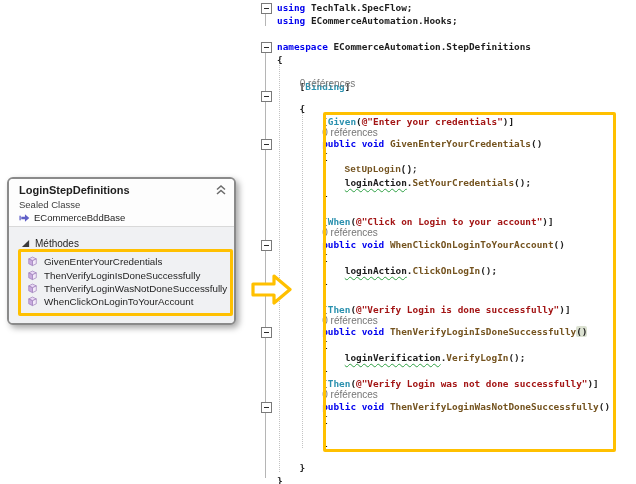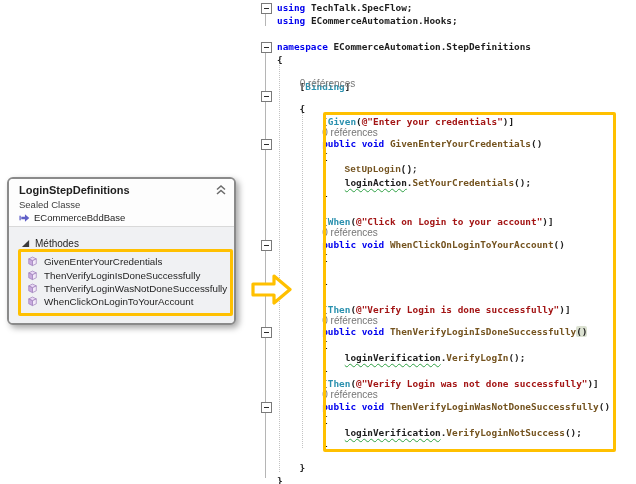--- a/index.html
+++ b/index.html
@@ -91,33 +91,33 @@
       <div class="line" style="top: 136px;"><span class="pl">        </span><span class="kw">public void</span><span class="pl"> </span><span class="m">GivenEnterYourCredentials</span><span class="pl">()</span></div>
       <div class="line" style="top: 149px;"><span class="pl">        {</span></div>
       <div class="line" style="top: 162px; font-family: Liberation Mono, monospace;"><span class="pl">            </span><span class="m">SetUpLogin</span><span class="pl">();</span></div>
       <div class="line" style="top: 175px;"><span class="pl">            </span><span class="pl sq">loginAction</span><span class="pl">.</span><span class="m">SetYourCredentials</span><span class="pl">();</span></div>
       <div class="line" style="top: 188px;"><span class="pl">        }</span></div>
       <div class="line" style="top: 201px;"></div>
       <div class="line" style="top: 214px;"><span class="pl">        [</span><span class="ty">When</span><span class="pl">(</span><span class="str">@"Click on Login to your account"</span><span class="pl">)]</span></div>
       <div class="line refline" style="top: 227px; padding-left: 45.28px;"><span class="rf">0 références</span></div>
       <div class="line" style="top: 236.5px;"><span class="pl">        </span><span class="kw">public void</span><span class="pl"> </span><span class="m">WhenClickOnLoginToYourAccount</span><span class="pl">()</span></div>
       <div class="line" style="top: 249.5px;"><span class="pl">        {</span></div>
+      <div class="line" style="top: 262.5px;"><span class="pl">            </span><span class="pl sq">loginAction</span><span class="pl">.</span><span class="m">ClickOnLogIn</span><span class="pl">();</span></div>
       <div class="line" style="top: 275.5px;"><span class="pl">        }</span></div>
       <div class="line" style="top: 288.5px;"></div>
       <div class="line" style="top: 301.5px;"><span class="pl">        [</span><span class="ty">Then</span><span class="pl">(</span><span class="str">@"Verify Login is done successfully"</span><span class="pl">)]</span></div>
       <div class="line refline" style="top: 314.5px; padding-left: 45.28px;"><span class="rf">0 références</span></div>
       <div class="line" style="top: 324px;"><span class="pl">        </span><span class="kw">public void</span><span class="pl"> </span><span class="m">ThenVerifyLoginIsDoneSuccessfully</span><span class="pl hl">()</span></div>
       <div class="line" style="top: 337px;"><span class="pl">        {</span></div>
       <div class="line" style="top: 350px;"><span class="pl">            </span><span class="pl sq">loginVerification</span><span class="pl">.</span><span class="m">VerifyLogIn</span><span class="pl">();</span></div>
       <div class="line" style="top: 363px;"><span class="pl">        }</span></div>
       <div class="line" style="top: 376px;"><span class="pl">        [</span><span class="ty">Then</span><span class="pl">(</span><span class="str">@"Verify Login was not done successfully"</span><span class="pl">)]</span></div>
       <div class="line refline" style="top: 389px; padding-left: 45.28px;"><span class="rf">0 références</span></div>
       <div class="line" style="top: 398.5px;"><span class="pl">        </span><span class="kw">public void</span><span class="pl"> </span><span class="m">ThenVerifyLoginWasNotDoneSuccessfully</span><span class="pl">()</span></div>
       <div class="line" style="top: 411.5px;"><span class="pl">        {</span></div>
-      <div class="line" style="top: 424.5px;"><span class="pl">            </span><span class="pl sq">loginVerification</span><span class="pl">.</span><span class="m">VerifyLoginNotSuccess</span><span class="pl">();</span></div>
       <div class="line" style="top: 437.5px;"><span class="pl">        }</span></div>
       <div class="line refline" style="top: 450.5px;"></div>
       <div class="line" style="top: 460px;"><span class="pl">    }</span></div>
       <div class="line" style="top: 473px;"><span class="pl">}</span></div>
     </div>
 
   <div class="ybox" style="left:323px;top:112px;width:293px;height:340px;"></div>
 
   <svg id="callout-arrow" width="42" height="33" viewBox="0 0 42 33">
     <polygon points="2,11 23,11 23,3 39,16.5 23,30 23,22 2,22" fill="#ffffff" stroke="#FFC000" stroke-width="3.2" stroke-linejoin="round"></polygon>

